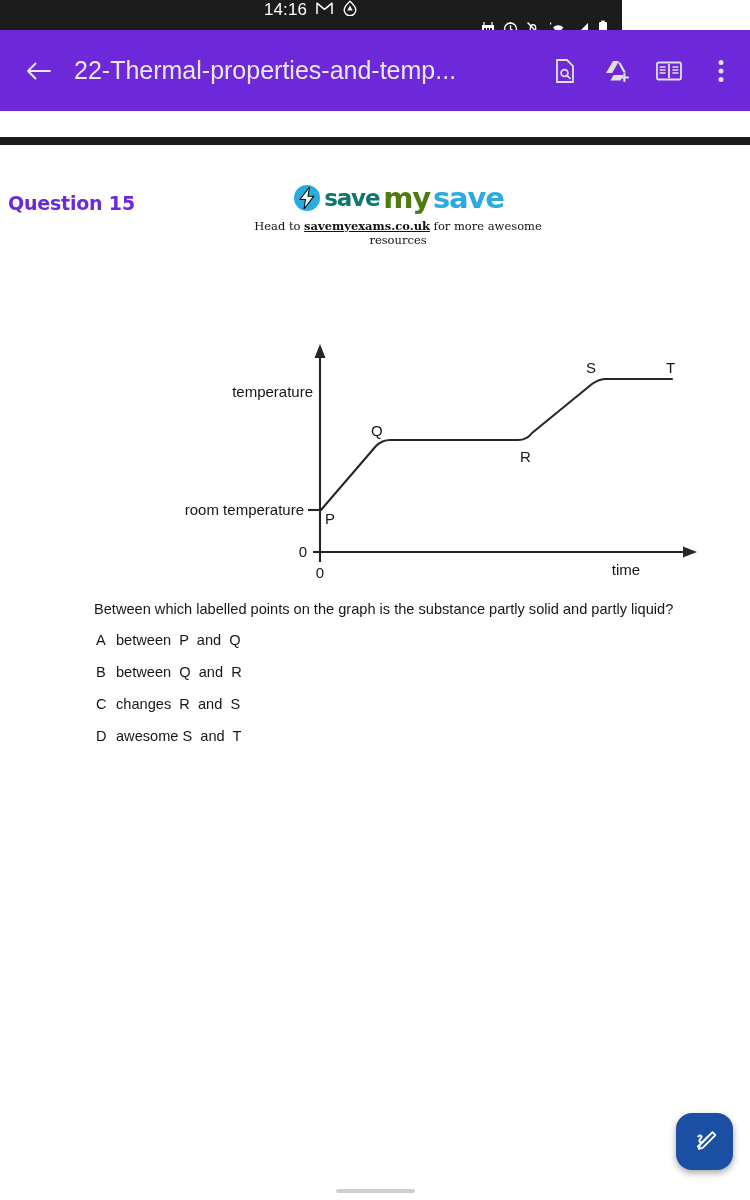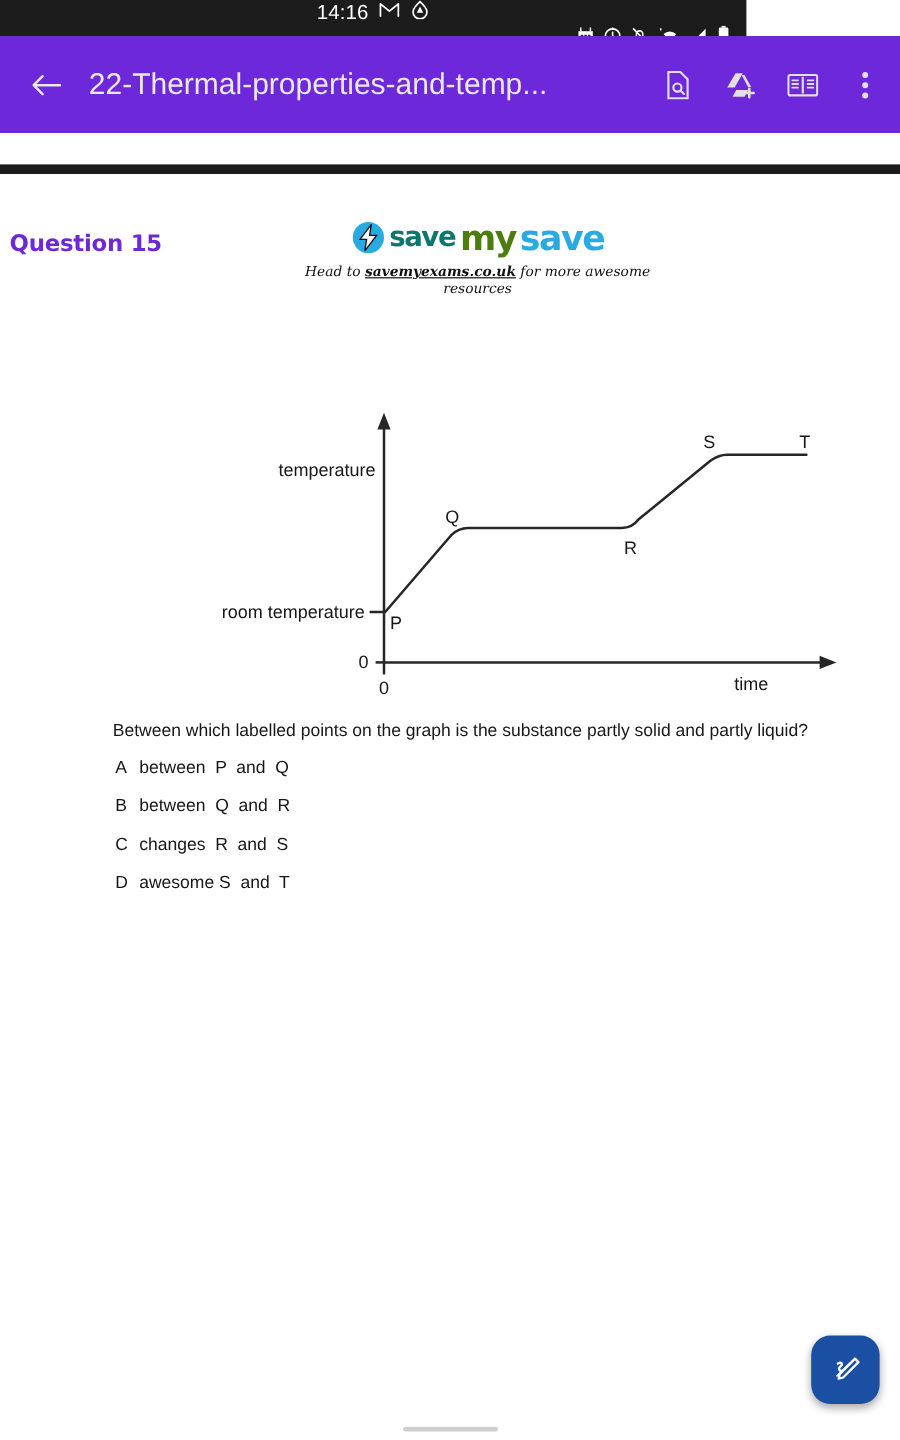--- a/index.html
+++ b/index.html
@@ -72,21 +72,20 @@
     font-family:"DejaVu Sans", sans-serif;
     font-size: 29px; font-weight: 700; color:#4d7c0f; letter-spacing:-1.2px; margin-left:4px;
   }
   .logo-exams {
     font-family:"DejaVu Sans", sans-serif;
     font-size: 29px; font-weight: 700; color:#29abe2; letter-spacing:-1.2px; margin-left:3px;
   }
   .logo-tag {
     text-align:center; margin-top:4px;
     font-family:"DejaVu Serif", serif;
-    font-style: italic;
     font-size: 11.5px;
     color:#111;
   }
   .logo-tag u { text-decoration: underline; font-weight:600;}
 
   
   .stem {
     position:absolute; left:50px; top:131px; width:668px;
     font-family:"Liberation Sans", sans-serif;
     font-size: 15.2px;

